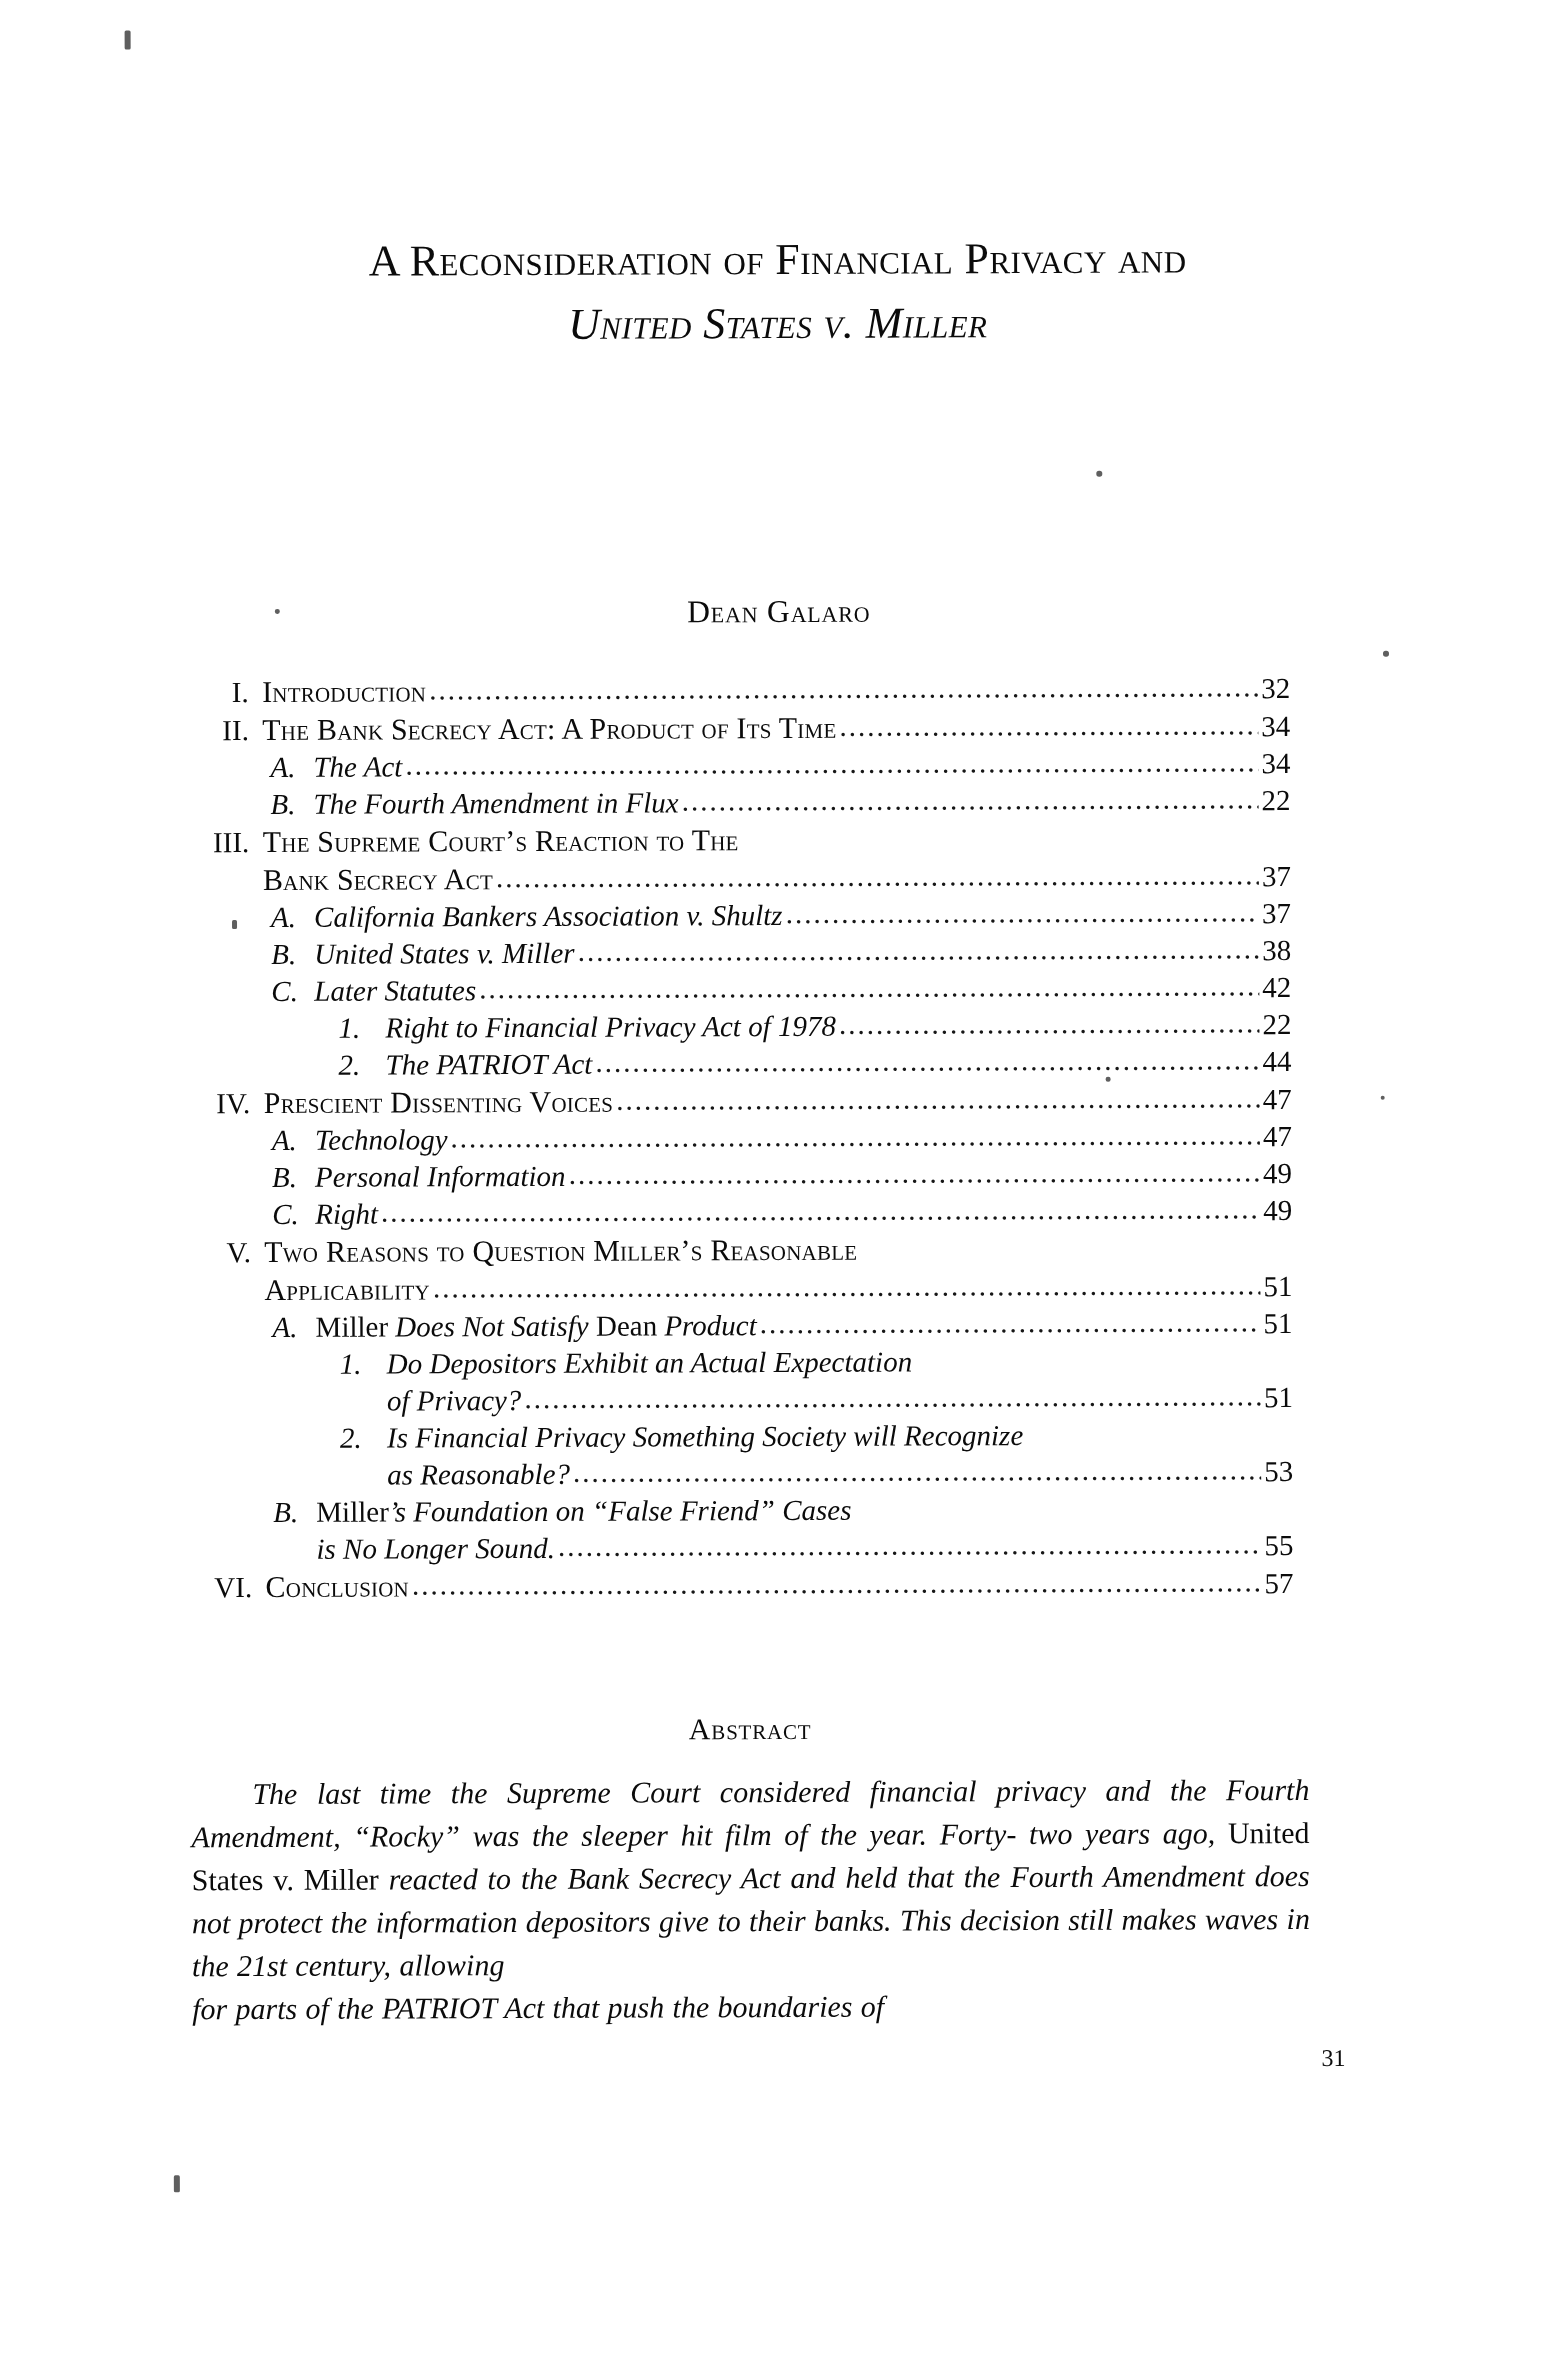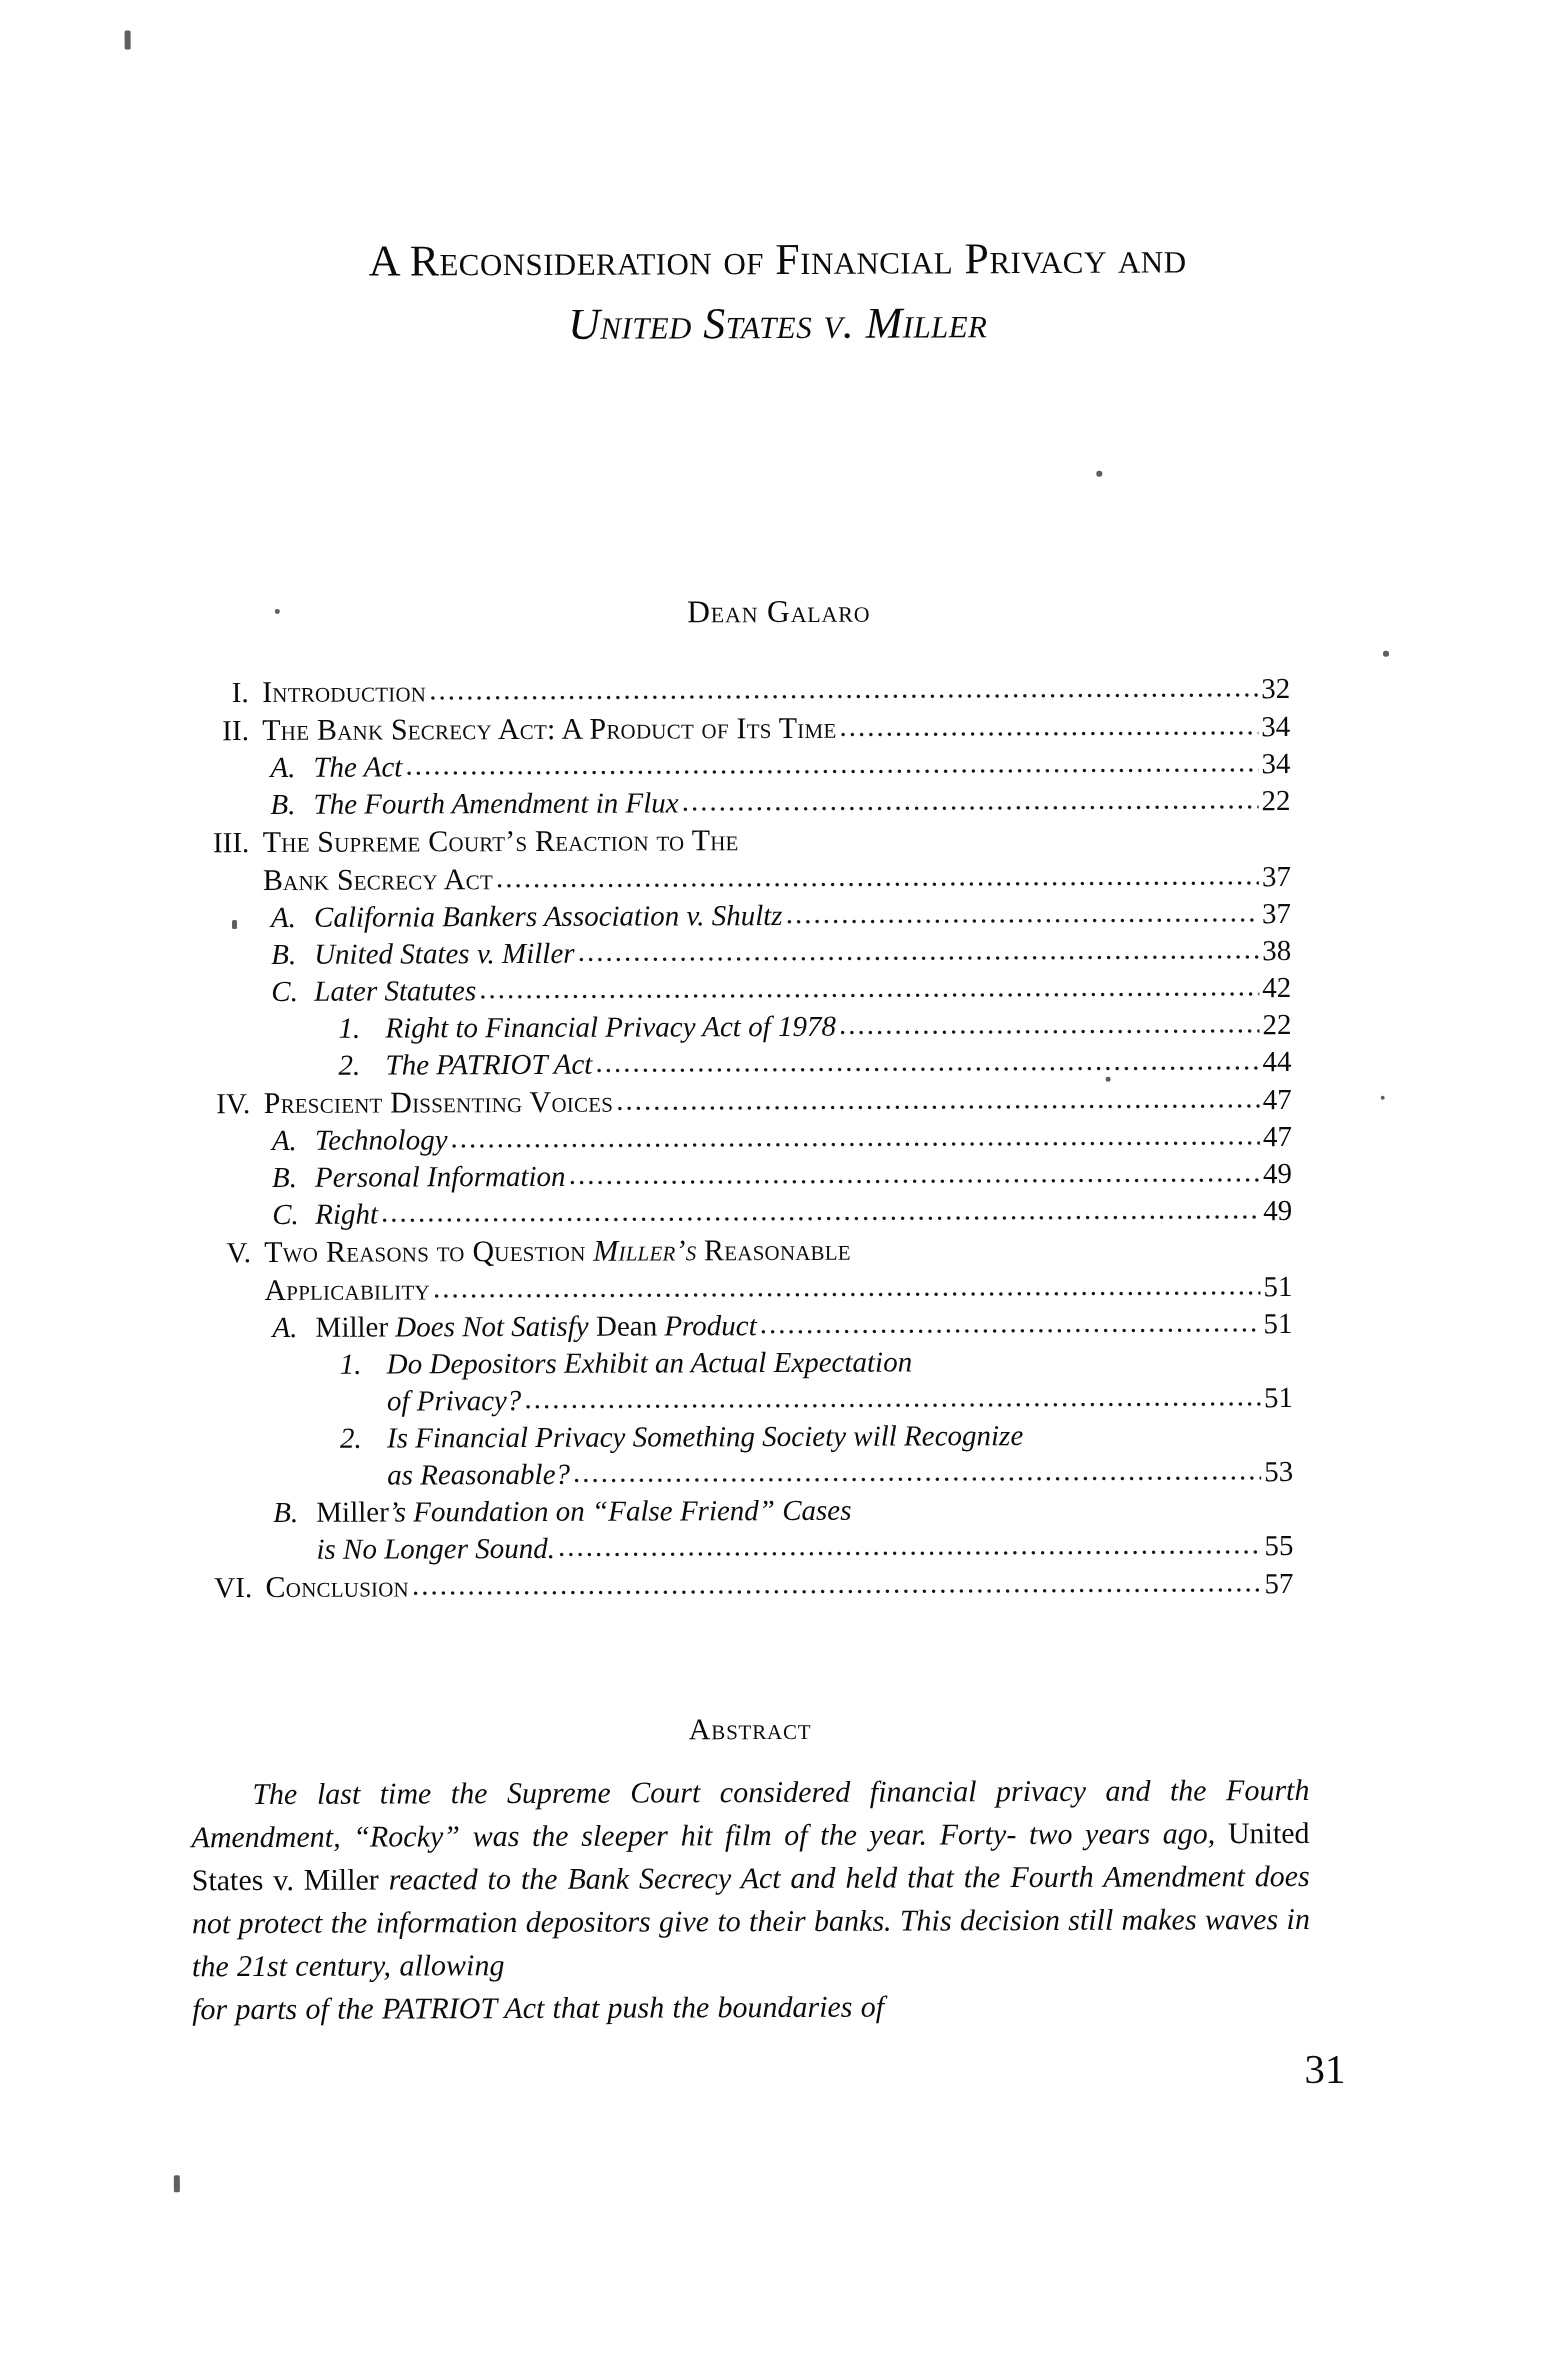--- a/index.html
+++ b/index.html
@@ -60,39 +60,39 @@
   .lvl3 .num{width:197px;flex:0 0 197px;text-align:left;padding-left:150px;padding-right:0;font-style:italic;}
   .lvl3 .lbl{font-style:italic;}
 
   
   .cont .num{visibility:hidden;}
   .cont1 .num{width:75px;flex:0 0 75px;}
   .cont2 .num{width:126px;flex:0 0 126px;}
   .cont3 .num{width:197px;flex:0 0 197px;}
 
   .up{font-style:normal;}
-  .itsc{font-style:italic;font-variant:small-caps;margin-top:40px;}
+  .itsc{font-variant:small-caps;margin-top:40px;}
 
   
   .abs-head{
     position:absolute;left:189px;width:1118px;text-align:center;
     top:1712px;font-size:30px;font-variant:small-caps;letter-spacing:0.8px;
   }
   .abstract{
     position:absolute;left:189px;top:1770px;width:1118px;
     font-size:30px;line-height:43px;font-style:italic;
     text-align:justify;text-indent:61px;
     word-spacing:0.8px;
   }
   .abstract .last{display:block;text-align:left;text-indent:0;}
 
   
   .folio{
     position:absolute;right:220px;top:2047px;
-    font-size:41px;
+    font-size:24px;
   }
 
   
   .speck{position:absolute;background:#2a2a2a;border-radius:50%;opacity:.75;}
 </style>
 </head>
 <body>
 
 <div id="page">
 

